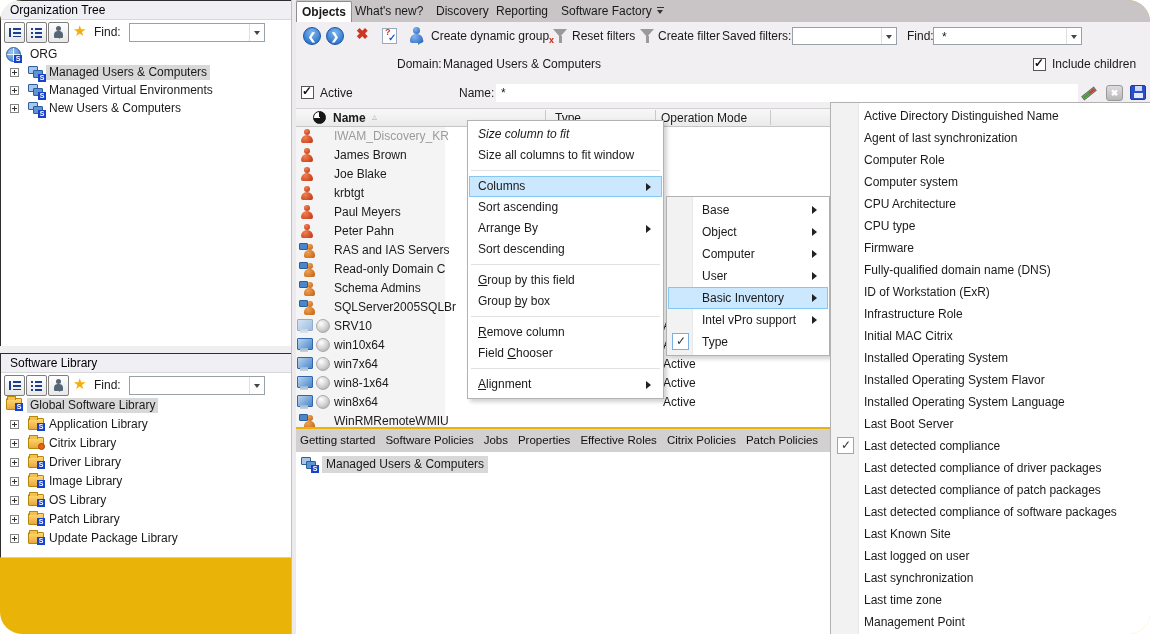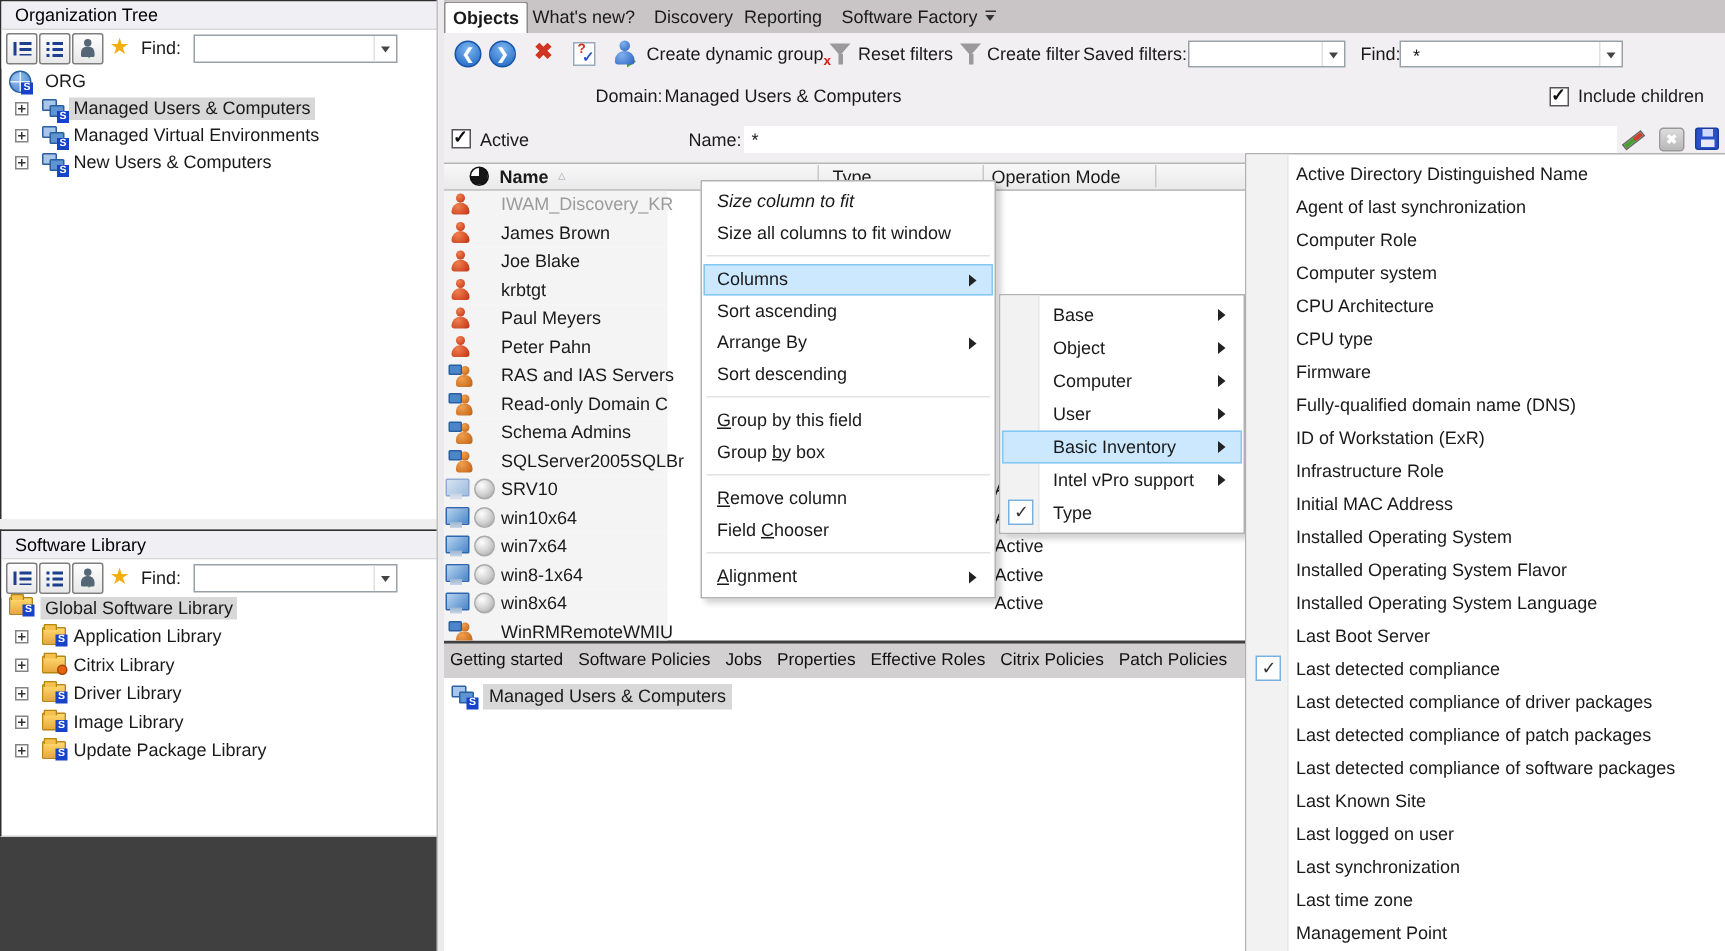--- a/index.html
+++ b/index.html
@@ -1,17 +1,17 @@
 <!DOCTYPE html>
 <html><head>
 <meta charset="utf-8">
 <style>
   * { margin:0; padding:0; box-sizing:border-box; }
   body { width:1150px; height:634px; background:#fff; font-family:"Liberation Sans",sans-serif; font-size:12px; color:#1a1a1a; overflow:hidden; }
-  #app { position:relative; width:1150px; height:634px; background:#404040; overflow:hidden; }
+  #app { position:relative; width:1150px; height:634px; background:#eab308; overflow:hidden;border-radius:22px; }
 
   
   .panel { position:absolute; left:0; width:293px; background:#fff; border-left:1px solid #2e2e2e; border-top:1px solid #2e2e2e; }
   .panel-title { height:19px; line-height:19px; background:#f0eff3; border-bottom:1px solid #d8d8d8; padding-left:9px; color:#000; }
   .panel-toolbar { height:26px; background:#fff; position:relative; }
   .tbtn { position:absolute; top:2px; width:21px; height:21px; border:1px solid #7e7e7e; border-radius:2px; background:linear-gradient(#fefefe,#e8e8e8); }
   .star { position:absolute; top:2px; color:#f3ae0f; font-size:15px; }
   .findlbl { position:absolute; top:5px; }
   .combo { position:absolute; background:#fff; border:1px solid #98a0a8; }
   .combo .arr { position:absolute; right:0; top:0; bottom:0; width:15px; border-left:1px solid #e0e0e0; }
@@ -260,20 +260,34 @@
           <span class="ic ic-folder" style="left: 26px; top: 2px;">
             <span class="badge-s">S</span>
           </span>
           <span class="lbl" style="left: 44px;">Image Library</span>
         </div>
         <div class="trow" style="height: 19px;">
           <span class="expander" style="left: 8px; top: 4px;"></span>
           <span class="ic ic-folder" style="left: 26px; top: 2px;">
             <span class="badge-s">S</span>
           </span>
+          <span class="lbl" style="left: 44px;">OS Library</span>
+        </div>
+        <div class="trow" style="height: 19px;">
+          <span class="expander" style="left: 8px; top: 4px;"></span>
+          <span class="ic ic-folder" style="left: 26px; top: 2px;">
+            <span class="badge-s">S</span>
+          </span>
+          <span class="lbl" style="left: 44px;">Patch Library</span>
+        </div>
+        <div class="trow" style="height: 19px;">
+          <span class="expander" style="left: 8px; top: 4px;"></span>
+          <span class="ic ic-folder" style="left: 26px; top: 2px;">
+            <span class="badge-s">S</span>
+          </span>
           <span class="lbl" style="left: 44px;">Update Package Library</span>
         </div>
       </div>
   </div>
 
   <div id="vsep2"></div>
   <div id="vsep1"></div>
 
   <div id="tabstrip">
       <div class="mtab active" style="left: 0px;">Objects</div>
@@ -574,21 +588,21 @@
       <div class="mitem" style="height: 22px;">
         <span class="t" style="left: 33px; line-height: 22px;">Fully-qualified domain name (DNS)</span>
       </div>
       <div class="mitem" style="height: 22px;">
         <span class="t" style="left: 33px; line-height: 22px;">ID of Workstation (ExR)</span>
       </div>
       <div class="mitem" style="height: 22px;">
         <span class="t" style="left: 33px; line-height: 22px;">Infrastructure Role</span>
       </div>
       <div class="mitem" style="height: 22px;">
-        <span class="t" style="left: 33px; line-height: 22px;">Initial MAC Address</span>
+        <span class="t" style="left: 33px; line-height: 22px;">Initial MAC Citrix</span>
       </div>
       <div class="mitem" style="height: 22px;">
         <span class="t" style="left: 33px; line-height: 22px;">Installed Operating System</span>
       </div>
       <div class="mitem" style="height: 22px;">
         <span class="t" style="left: 33px; line-height: 22px;">Installed Operating System Flavor</span>
       </div>
       <div class="mitem" style="height: 22px;">
         <span class="t" style="left: 33px; line-height: 22px;">Installed Operating System Language</span>
       </div>

